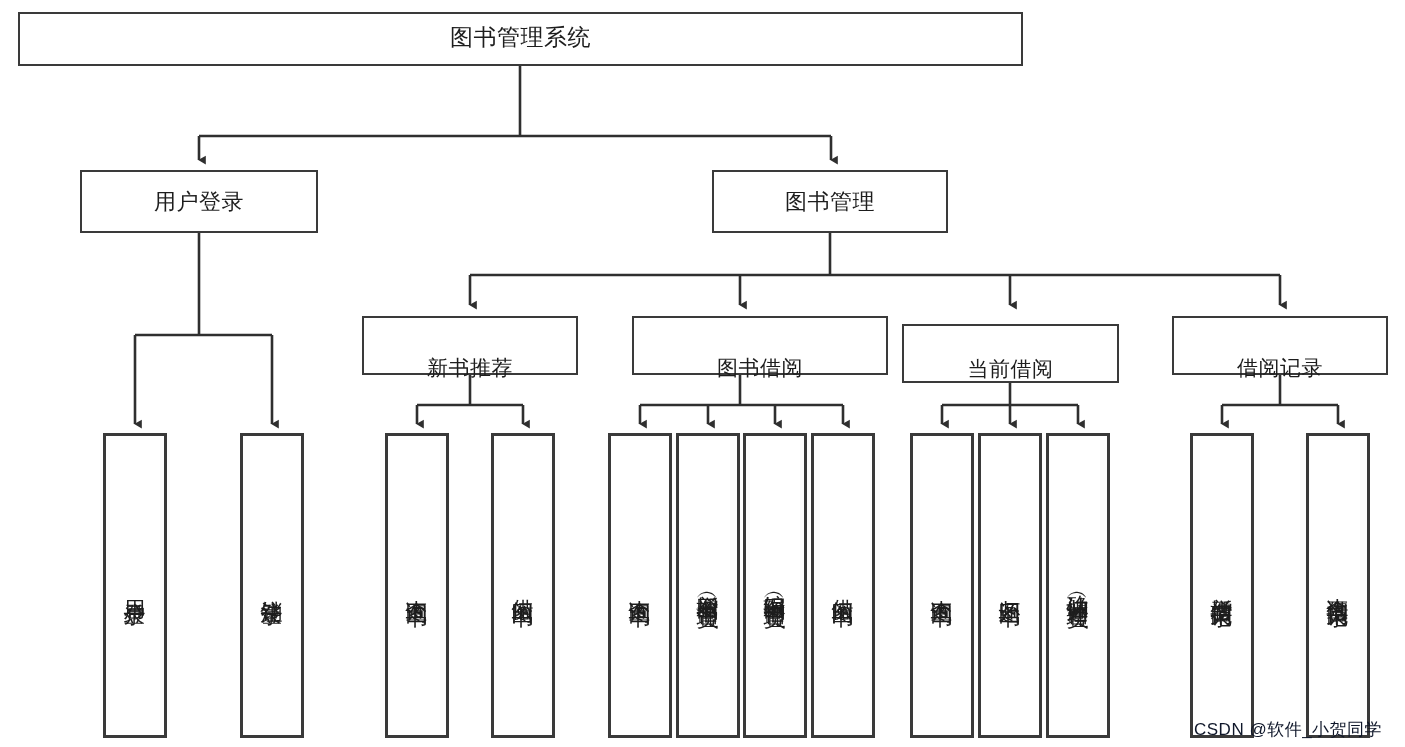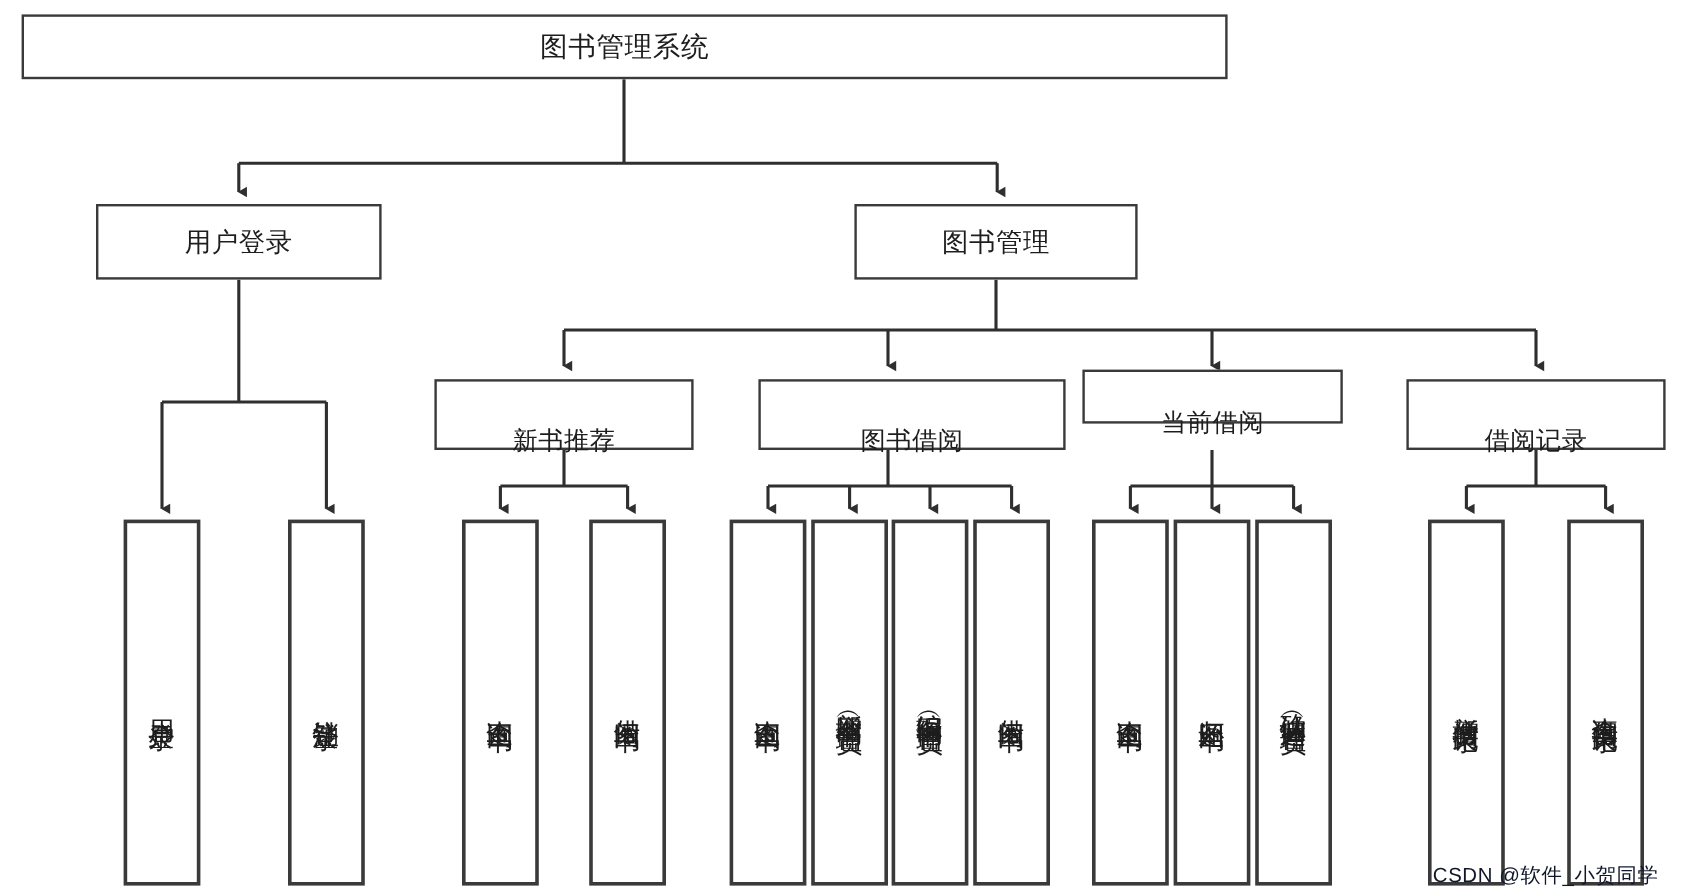--- a/index.html
+++ b/index.html
@@ -35,21 +35,21 @@
     align-items: center;
     justify-content: center;
     color: #1d1d1d;
   }
   .node .label {
     display: block;
     text-align: center;
     line-height: 1.15;
     letter-spacing: 0.5px;
   }
-  .node-root .label   { font-size: 23px; }
+  .node-root .label   { font-size: 23px; font-family: Liberation Mono, monospace; }
   .node-level1 .label { font-size: 22px; }
   .node-level2 .label { font-size: 21px; margin-top: 46px; }
   .node-leaf {
     border-width: 3px;
   }
   .node-leaf .label {
     writing-mode: vertical-rl;
     text-orientation: upright;
     font-size: 22px;
     line-height: 1.32;
@@ -131,21 +131,21 @@
   <div class="node node-level1" style="left:712px; top:170px; width:236px; height:63px;justify-content:center;">
     <span class="label">图书管理</span>
   </div>
 
   <div class="node node-level2" style="left:362px; top:316px; width:216px; height:59px;">
     <span class="label">新书推荐</span>
   </div>
   <div class="node node-level2" style="left:632px; top:316px; width:256px; height:59px;">
     <span class="label">图书借阅</span>
   </div>
-  <div class="node node-level2" style="left:902px; top:308px; width:217px; height:45px;">
+  <div class="node node-level2" style="left:902px; top:324px; width:217px; height:59px;align-items:flex-end;">
     <span class="label">当前借阅</span>
   </div>
   <div class="node node-level2" style="left:1172px; top:316px; width:216px; height:59px;">
     <span class="label">借阅记录</span>
   </div>
 
   <div class="node node-leaf" style="left:103px; top:433px; width:64px; height:305px;">
     <span class="label">用户登录</span>
   </div>
   <div class="node node-leaf" style="left:240px; top:433px; width:64px; height:305px;">

